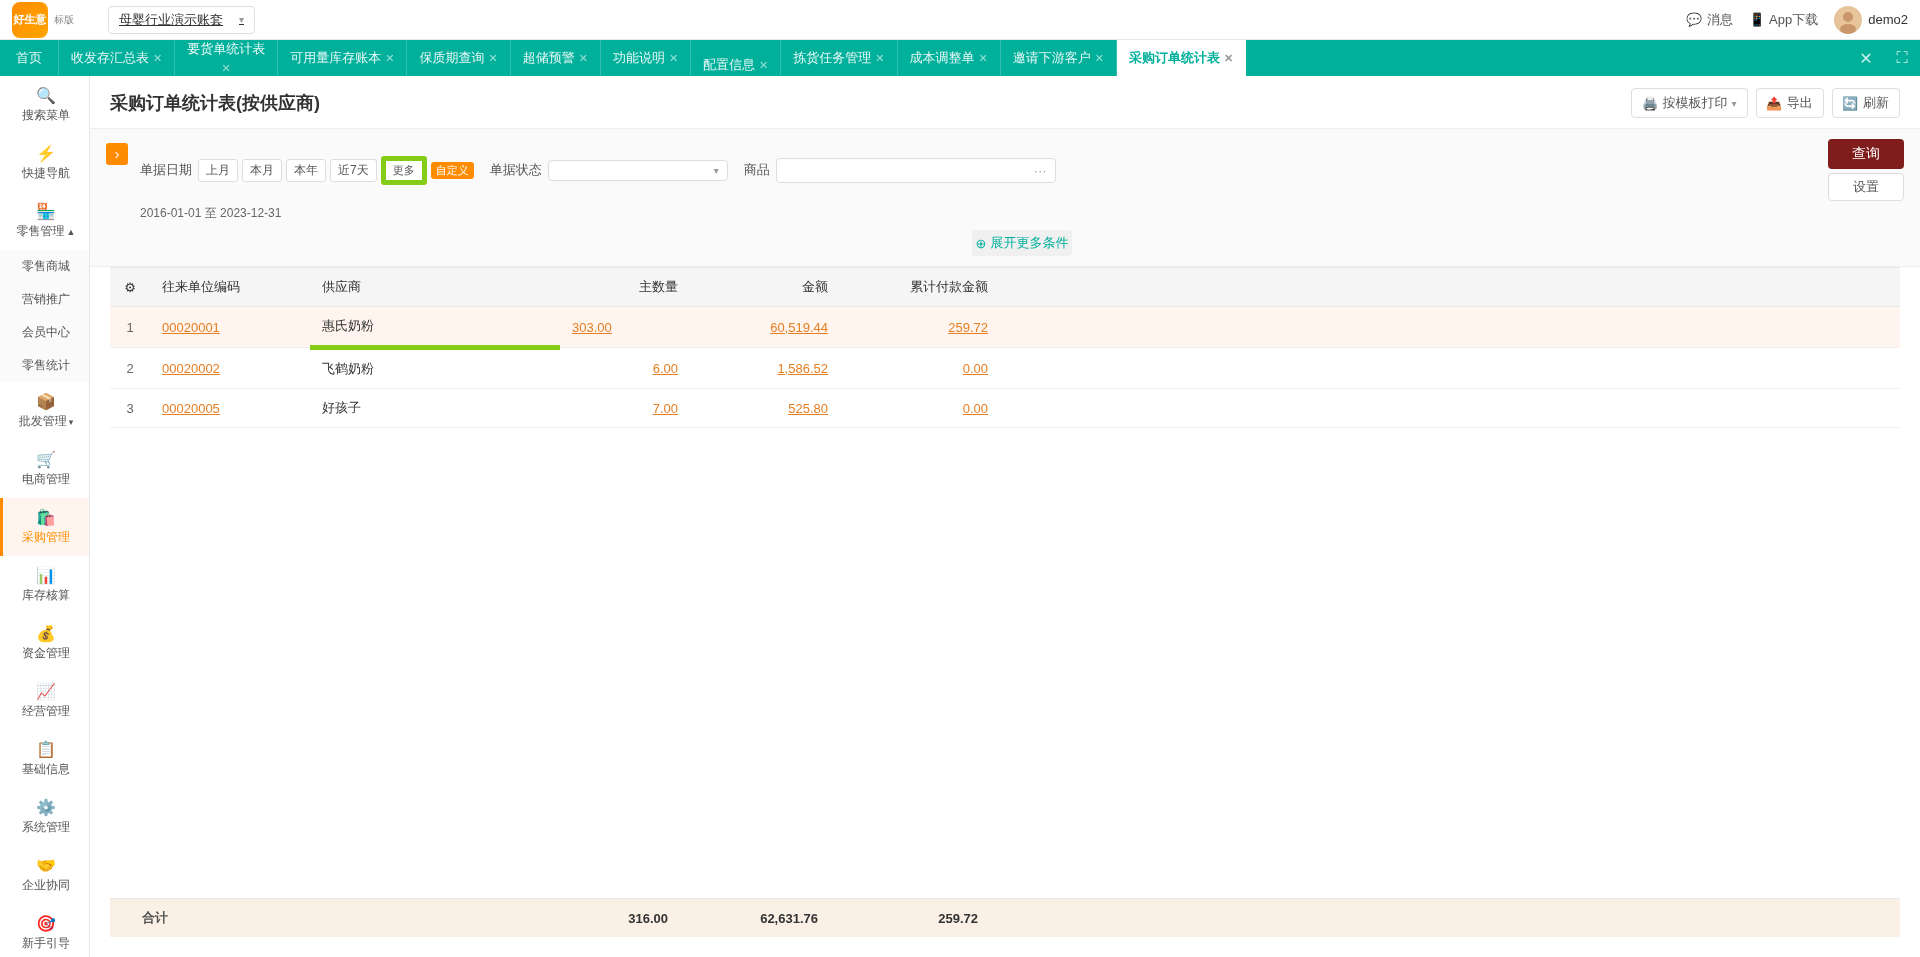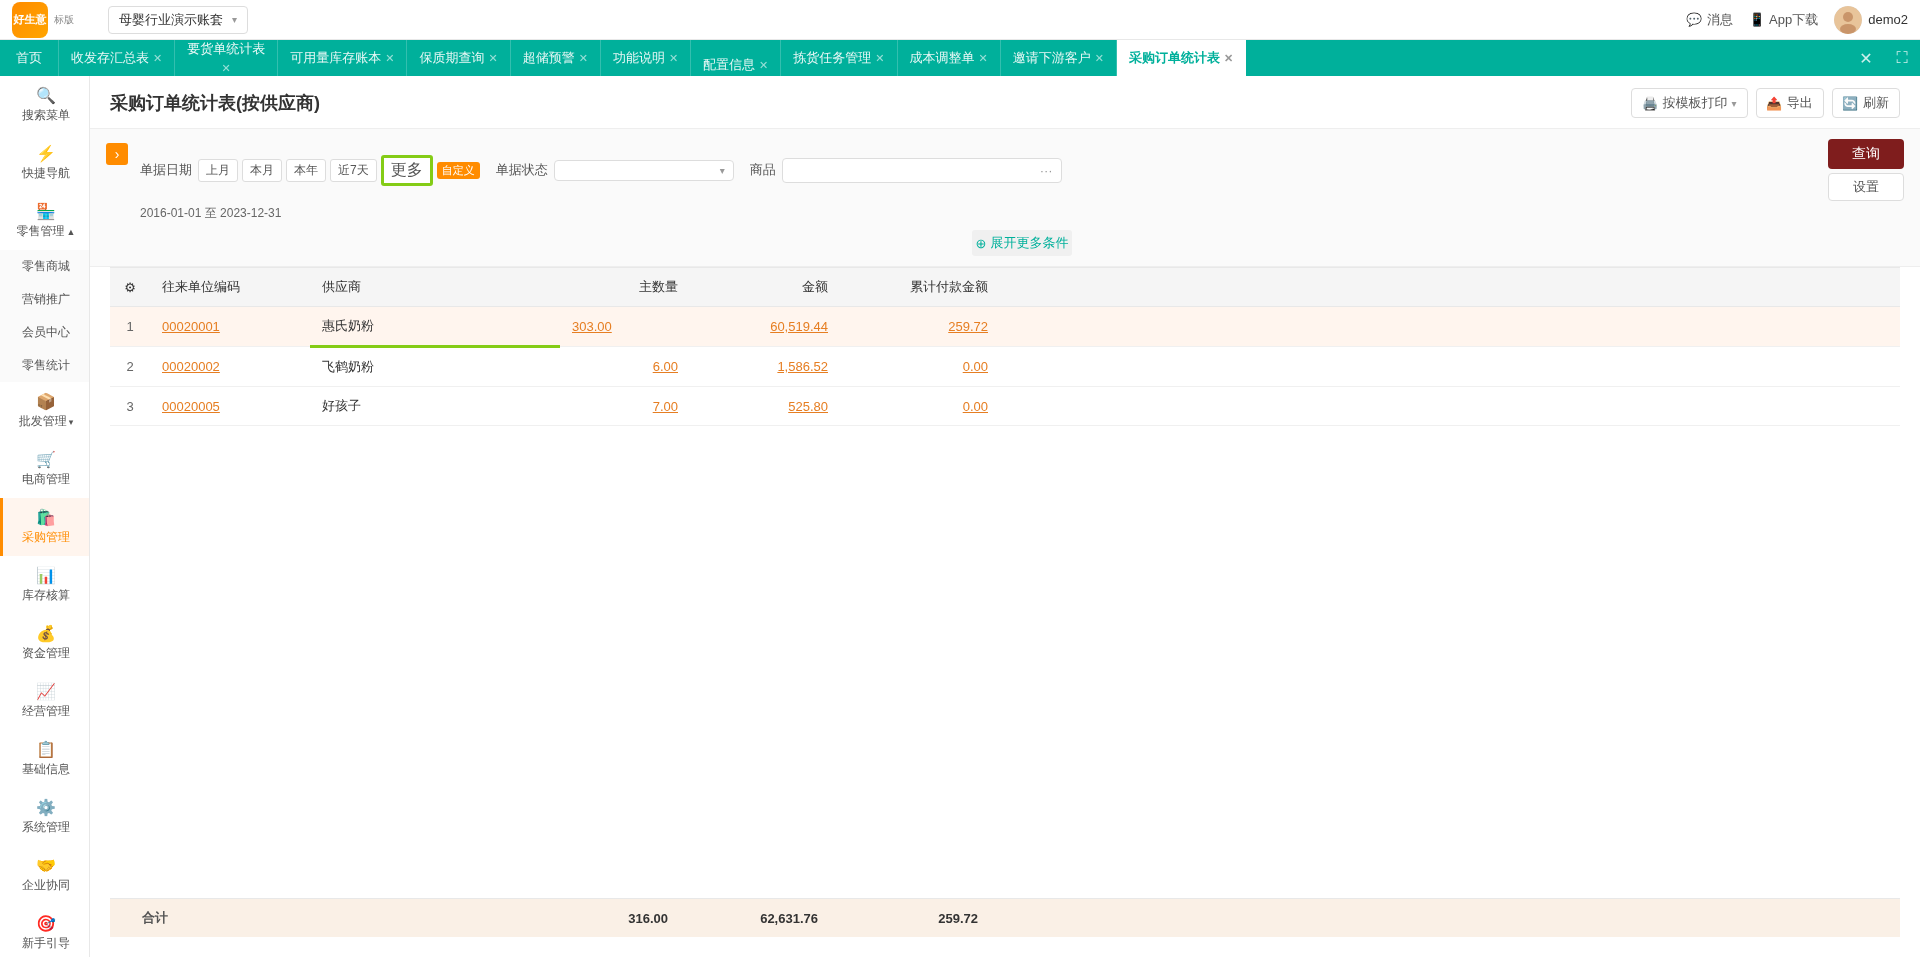--- a/index.html
+++ b/index.html
@@ -8,21 +8,21 @@
 </head>
 <body>
 
 <div style="display:flex; height:40px; background:#fff; align-items:center; padding:0 12px; border-bottom:1px solid #e8e8e8;">
   <div style="display:flex; align-items:center; gap:6px; width:88px;">
     <div style="width:36px;height:36px;background:linear-gradient(135deg,#ff8c00,#ffa500);border-radius:8px;display:flex;align-items:center;justify-content:center;color:white;font-size:11px;font-weight:bold;flex-shrink:0;">
       <span>好生意</span>
     </div>
     <div style="font-size:10px;color:#888;line-height:1.3;">标版</div>
   </div>
-  <div style="display:flex;align-items:center;gap:9px;padding:4px 10px;border:1px solid #ddd;border-radius:4px;cursor:pointer;color:#333;font-size:13px;margin-left:8px;">
+  <div style="display:flex;align-items:center;gap:16px;padding:4px 10px;border:1px solid #ddd;border-radius:4px;cursor:pointer;color:#333;font-size:13px;margin-left:8px;text-decoration:underline;">
     <span>母婴行业演示账套</span>
     <span style="color:#999;font-size:10px;">▾</span>
   </div>
   <div style="margin-left:auto;display:flex;align-items:center;gap:16px;">
     <div style="display:flex;align-items:center;gap:4px;color:#555;font-size:13px;cursor:pointer;">
       <span>💬</span>
       <span>消息</span>
     </div>
     <div style="display:flex;align-items:center;gap:4px;color:#555;font-size:13px;cursor:pointer;">
       <span>📱</span>
@@ -194,21 +194,21 @@
         <div style="flex:1;">
           <div style="display:flex;align-items:center;gap:16px;flex-wrap:wrap;">
 
             <div style="display:flex;align-items:center;gap:6px;">
               <span style="color:#555;font-size:13px;white-space:nowrap;">单据日期</span>
               <div style="display:flex;gap:4px;align-items:center;">
                 <button style="padding:2px 7px;border:1px solid #ddd;border-radius:3px;font-size:12px;cursor:pointer;color:#555;background:#fff;">上月</button>
                 <button style="padding:2px 7px;border:1px solid #ddd;border-radius:3px;font-size:12px;cursor:pointer;color:#555;background:#fff;">本月</button>
                 <button style="padding:2px 7px;border:1px solid #ddd;border-radius:3px;font-size:12px;cursor:pointer;color:#555;background:#fff;">本年</button>
                 <button style="padding:2px 7px;border:1px solid #ddd;border-radius:3px;font-size:12px;cursor:pointer;color:#555;background:#fff;">近7天</button>
-                <button style="padding:2px 7px;border:3px solid #84cc16;border-radius:3px;font-size:16px;cursor:pointer;color:#555;background:#fff;">更多</button>
+                <button style="padding:2px 7px;border:5px solid #84cc16;border-radius:3px;font-size:11px;cursor:pointer;color:#555;background:#fff;">更多</button>
                 <span style="background:#ff8c00;color:#fff;font-size:11px;padding:1px 5px;border-radius:3px;">自定义</span>
               </div>
             </div>
 
             <div style="display:flex;align-items:center;gap:6px;">
               <span style="color:#555;font-size:13px;white-space:nowrap;">单据状态</span>
               <div style="display:flex;align-items:center;border:1px solid #ddd;border-radius:4px;padding:4px 8px;background:#fff;min-width:180px;cursor:pointer;">
                 <span style="flex:1;color:#bbb;font-size:13px;"></span>
                 <span style="color:#999;font-size:10px;">▾</span>
               </div>
@@ -252,21 +252,21 @@
             <th style="width:160px;padding:10px 12px;text-align:right;font-size:13px;color:#333;font-weight:normal;border-bottom:1px solid #e8e8e8;border-top:1px solid #e8e8e8;">累计付款金额</th>
             <th style="padding:10px 12px;border-bottom:1px solid #e8e8e8;border-top:1px solid #e8e8e8;"></th>
           </tr>
         </thead>
         <tbody>
           <tr style="background:#fff5ee;">
             <td style="padding:10px 12px;text-align:center;font-size:13px;color:#666;border-bottom:1px solid #f0f0f0;">1</td>
             <td style="padding:10px 12px;font-size:13px;border-bottom:1px solid #f0f0f0;">
               <span style="color:#e67e22;text-decoration:underline;cursor:pointer;">00020001</span>
             </td>
-            <td style="padding:10px 12px;font-size:13px;color:#333;border-bottom:3px solid #84cc16;">惠氏奶粉</td>
+            <td style="padding:10px 12px;font-size:13px;color:#333;border-bottom:5px solid #84cc16;">惠氏奶粉</td>
             <td style="padding:10px 12px;font-size:13px;text-align:left;border-bottom:1px solid #f0f0f0;">
               <span style="color:#e67e22;text-decoration:underline;cursor:pointer;">303.00</span>
             </td>
             <td style="padding:10px 12px;font-size:13px;text-align:right;border-bottom:1px solid #f0f0f0;">
               <span style="color:#e67e22;text-decoration:underline;cursor:pointer;">60,519.44</span>
             </td>
             <td style="padding:10px 12px;font-size:13px;text-align:right;border-bottom:1px solid #f0f0f0;">
               <span style="color:#e67e22;text-decoration:underline;cursor:pointer;">259.72</span>
             </td>
             <td style="padding:10px 12px;border-bottom:1px solid #f0f0f0;"></td>

